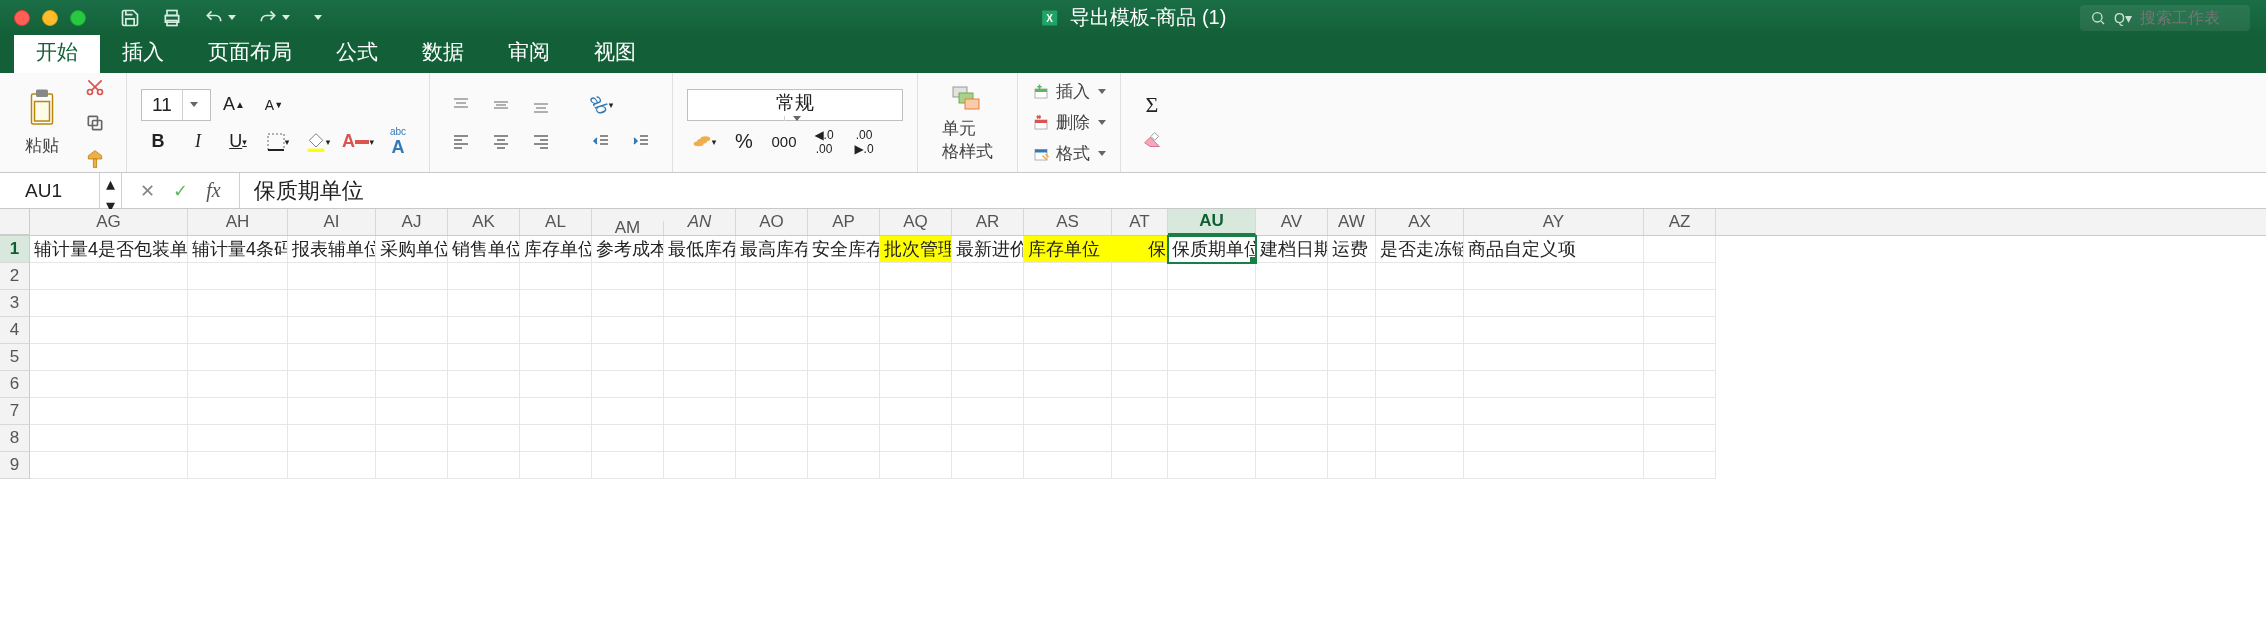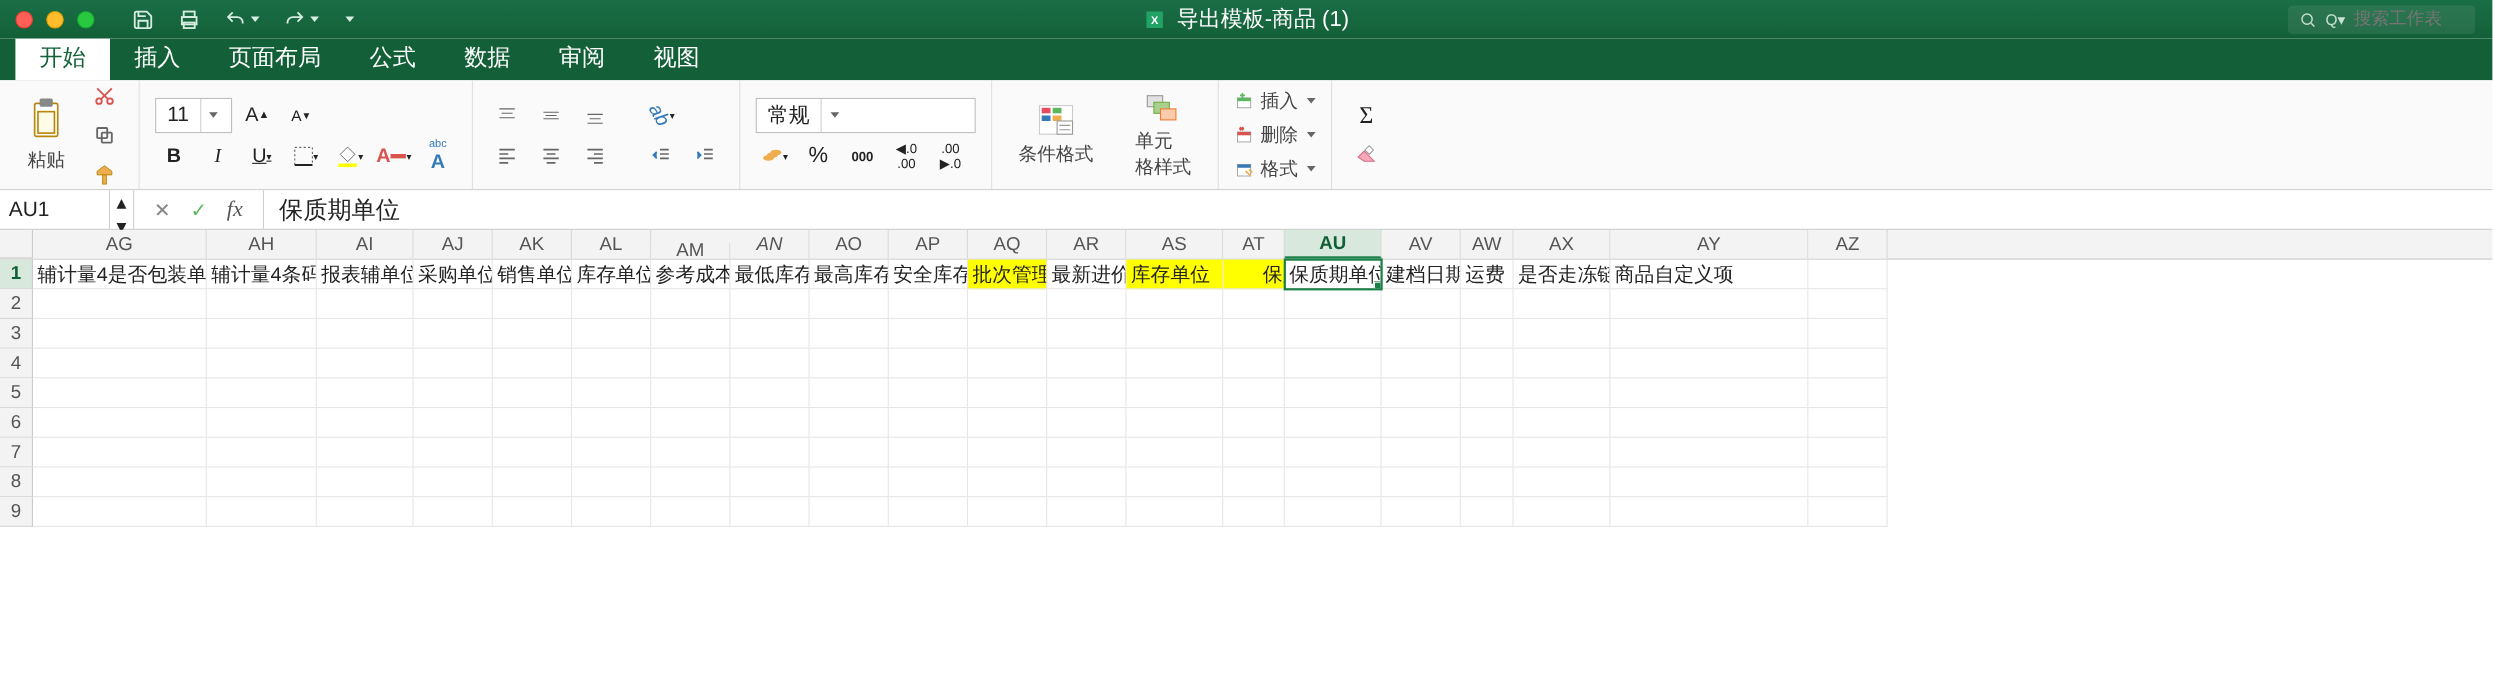--- a/index.html
+++ b/index.html
@@ -32,21 +32,21 @@
 .row { display:flex; align-items:center; gap:6px;}
 .large-btn { display:flex; flex-direction:column; align-items:center; justify-content:center; gap:4px; padding:4px 10px; cursor:pointer; font-size:17px; color:#444;}
 .small-btn { display:flex; align-items:center; justify-content:center; width:34px; height:30px; cursor:pointer; border:1px solid transparent; border-radius:3px;}
 .combo { display:flex; align-items:center; border:1px solid #bfbfbf; background:#fff; height:32px;}
 .combo span { padding:0 10px; font-size:19px;}
 .combo .arrow { width:22px; height:100%; display:flex; align-items:center; justify-content:center; border-left:1px solid #d0d0d0;}
 svg{display:block;}
 
 
 .namebox-row { height:36px; display:flex; align-items:center; border-bottom:1px solid #c8c8c8; background:#fff;}
-.namebox { width:100px; height:100%; display:flex; align-items:center; padding:0 8px; font-size:19px; border-right:1px solid #d0d0d0;}
+.namebox { width:100px; height:100%; display:flex; align-items:center; padding:0 25px; font-size:19px; border-right:1px solid #d0d0d0;}
 .name-spin { width:22px; height:100%; display:flex; flex-direction:column; border-right:1px solid #d0d0d0;}
 .name-spin div{flex:1;display:flex;align-items:center;justify-content:center;}
 .fx-btns { display:flex; align-items:center; gap:18px; padding:0 18px; color:#888;}
 .fx-lbl{font-style:italic;font-family:serif;font-size:20px;color:#555;}
 .formula-input { flex:1; padding:0 14px; font-size:22px; height:100%; display:flex; align-items:center; border-left:1px solid #d0d0d0;}
 
 
 .grid-wrap{position:relative;}
 .colheads{display:flex;height:27px;background:#f3f3f3;border-bottom:1px solid #ccc;}
 .rowhead-spacer{width:30px;background:#f3f3f3;border-right:1px solid #ccc;border-bottom:1px solid #ccc;flex-shrink:0;}
@@ -281,63 +281,50 @@
             <line x1="8" y1="12" x2="16" y2="12"></line>
             <polyline points="2,6 5,9 2,12" fill="#337ab7" stroke="#337ab7"></polyline>
           </svg>
         </span>
     </div>
   </div>
 
 
   <div class="group rows">
     <div class="row">
-      <div class="combo" style="width:200px;">
+      <div class="combo" style="width:216px;flex-direction:column;">
           <span>常规</span>
           <div class="arrow">
             <div class="mini-arrow"></div>
           </div>
         </div>
     </div>
     <div class="row">
       <span class="small-btn">
           <svg width="20" height="20" viewBox="0 0 24 24">
             <ellipse cx="8" cy="14" rx="6" ry="3" fill="#f0ad4e"></ellipse>
             <ellipse cx="12" cy="11" rx="6" ry="3" fill="#f0ad4e"></ellipse>
             <ellipse cx="16" cy="8" rx="6" ry="3" fill="#f0ad4e"></ellipse>
           </svg>
           <span style="font-size:9px;">▾</span>
         </span>
       <span class="small-btn" style="font-size:20px;">%</span>
-      <span class="small-btn" style="font-size:12px;font-weight:bold;">000</span>
+      <span class="small-btn" style="font-size:15px;">000</span>
       <span class="small-btn" style="font-size:12px;flex-direction:column;">
           <span>◀.0</span>
           <span>.00</span>
         </span>
       <span class="small-btn" style="font-size:12px;flex-direction:column;">
           <span>.00</span>
           <span>▶.0</span>
         </span>
     </div>
   </div>
 
   <div class="group" style="flex-direction:row;gap:18px;align-items:center;">
-    <div class="large-btn">
-      <svg width="34" height="30" viewBox="0 0 34 30">
-          <rect x="2" y="2" width="30" height="26" fill="#fff" stroke="#ccc"></rect>
-          <rect x="4" y="4" width="8" height="5" fill="#e84a5f"></rect>
-          <rect x="14" y="4" width="8" height="5" fill="#5cb85c"></rect>
-          <rect x="4" y="11" width="8" height="5" fill="#337ab7"></rect>
-          <rect x="14" y="11" width="8" height="5" fill="#f0ad4e"></rect>
-          <rect x="18" y="16" width="14" height="12" fill="#fff" stroke="#999"></rect>
-          <line x1="20" y1="20" x2="30" y2="20" stroke="#999"></line>
-          <line x1="20" y1="24" x2="30" y2="24" stroke="#999"></line>
-        </svg>
-      <span>条件格式</span>
-    </div>
     <div class="large-btn">
       <svg width="34" height="30" viewBox="0 0 34 30">
           <rect x="2" y="4" width="14" height="10" fill="#e2e2e2" stroke="#999"></rect>
           <rect x="8" y="10" width="14" height="10" fill="#a9d18e" stroke="#70ad47"></rect>
           <rect x="14" y="16" width="14" height="10" fill="#f8cbad" stroke="#ed7d31"></rect>
         </svg>
       <span style="white-space:pre;text-align:left;">单元
 格样式</span>
     </div>
   </div>

